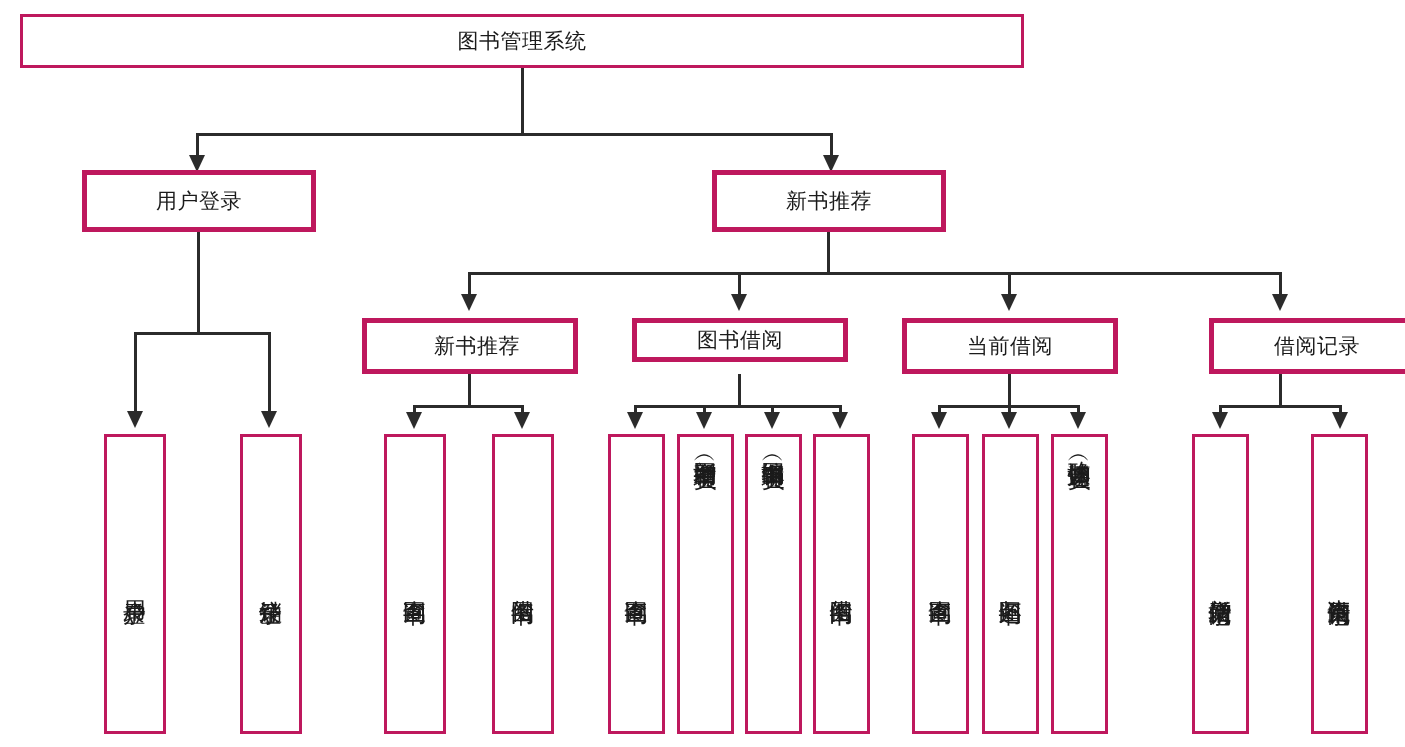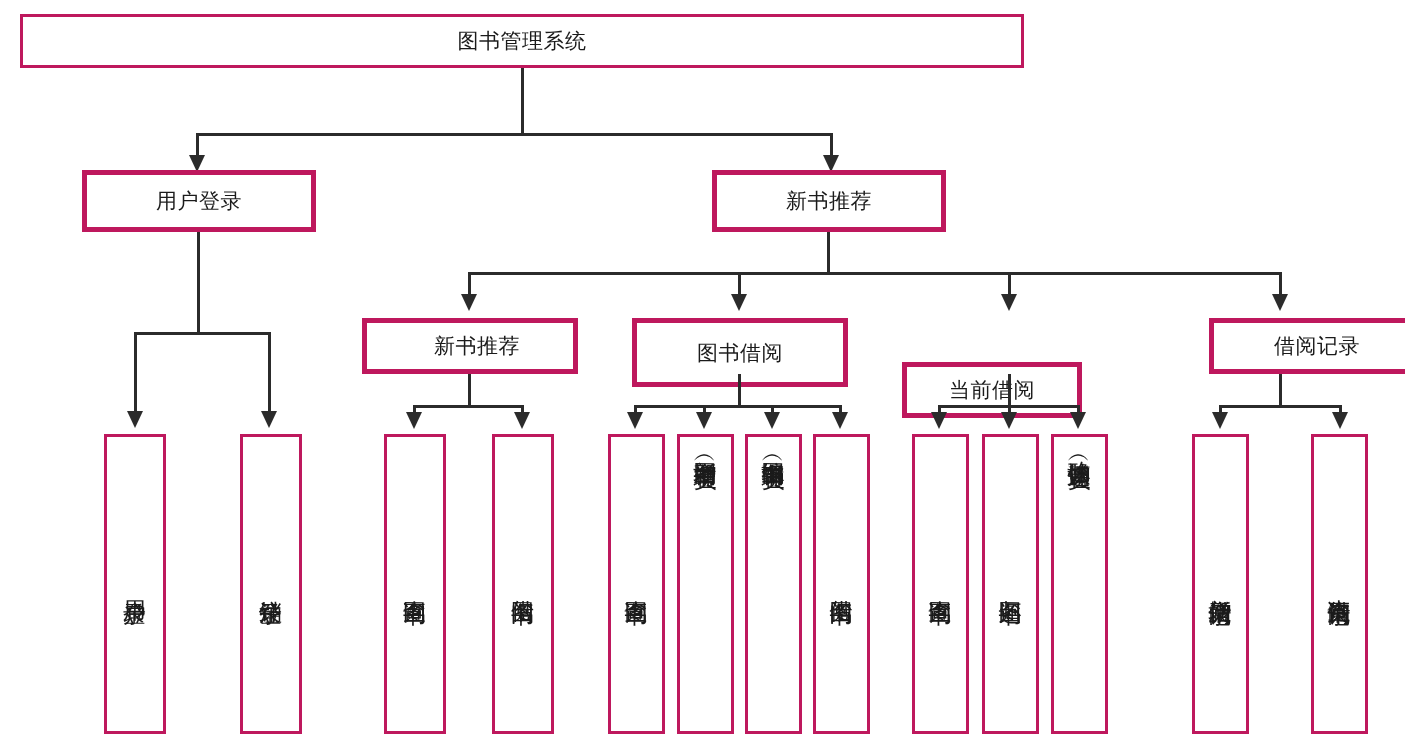--- a/index.html
+++ b/index.html
@@ -140,25 +140,25 @@
   <div class="edge v" style="left:1008px; top:272px; width:3px; height:26px;"></div>
   <div class="arrow" style="left:1001px; top:294px;"></div>
 
   <div class="edge v" style="left:1279px; top:272px; width:3px; height:26px;"></div>
   <div class="arrow" style="left:1272px; top:294px;"></div>
 
   <div class="node" style="left:362px; top:318px; width:216px; height:56px;padding-left:14px;">
     <span class="node-label">新书推荐</span>
   </div>
 
-  <div class="node" style="left:632px; top:318px; width:216px; height:69px;">
+  <div class="node" style="left:632px; top:318px; width:216px; height:44px;">
     <span class="node-label">图书借阅</span>
   </div>
 
-  <div class="node" style="left:902px; top:318px; width:180px; height:56px;margin-top:44px;">
+  <div class="node" style="left:902px; top:318px; width:216px; height:56px;">
     <span class="node-label">当前借阅</span>
   </div>
 
   <div class="node" style="left:1172px; top:318px; width:216px; height:56px;margin-left:37px;">
     <span class="node-label">借阅记录</span>
   </div>
 
   <div class="edge v" style="left:468px; top:374px; width:3px; height:33px;"></div>
   <div class="edge h" style="left:413px; top:405px; width:111px; height:3px;"></div>
   <div class="edge v" style="left:413px; top:405px; width:3px; height:12px;"></div>

